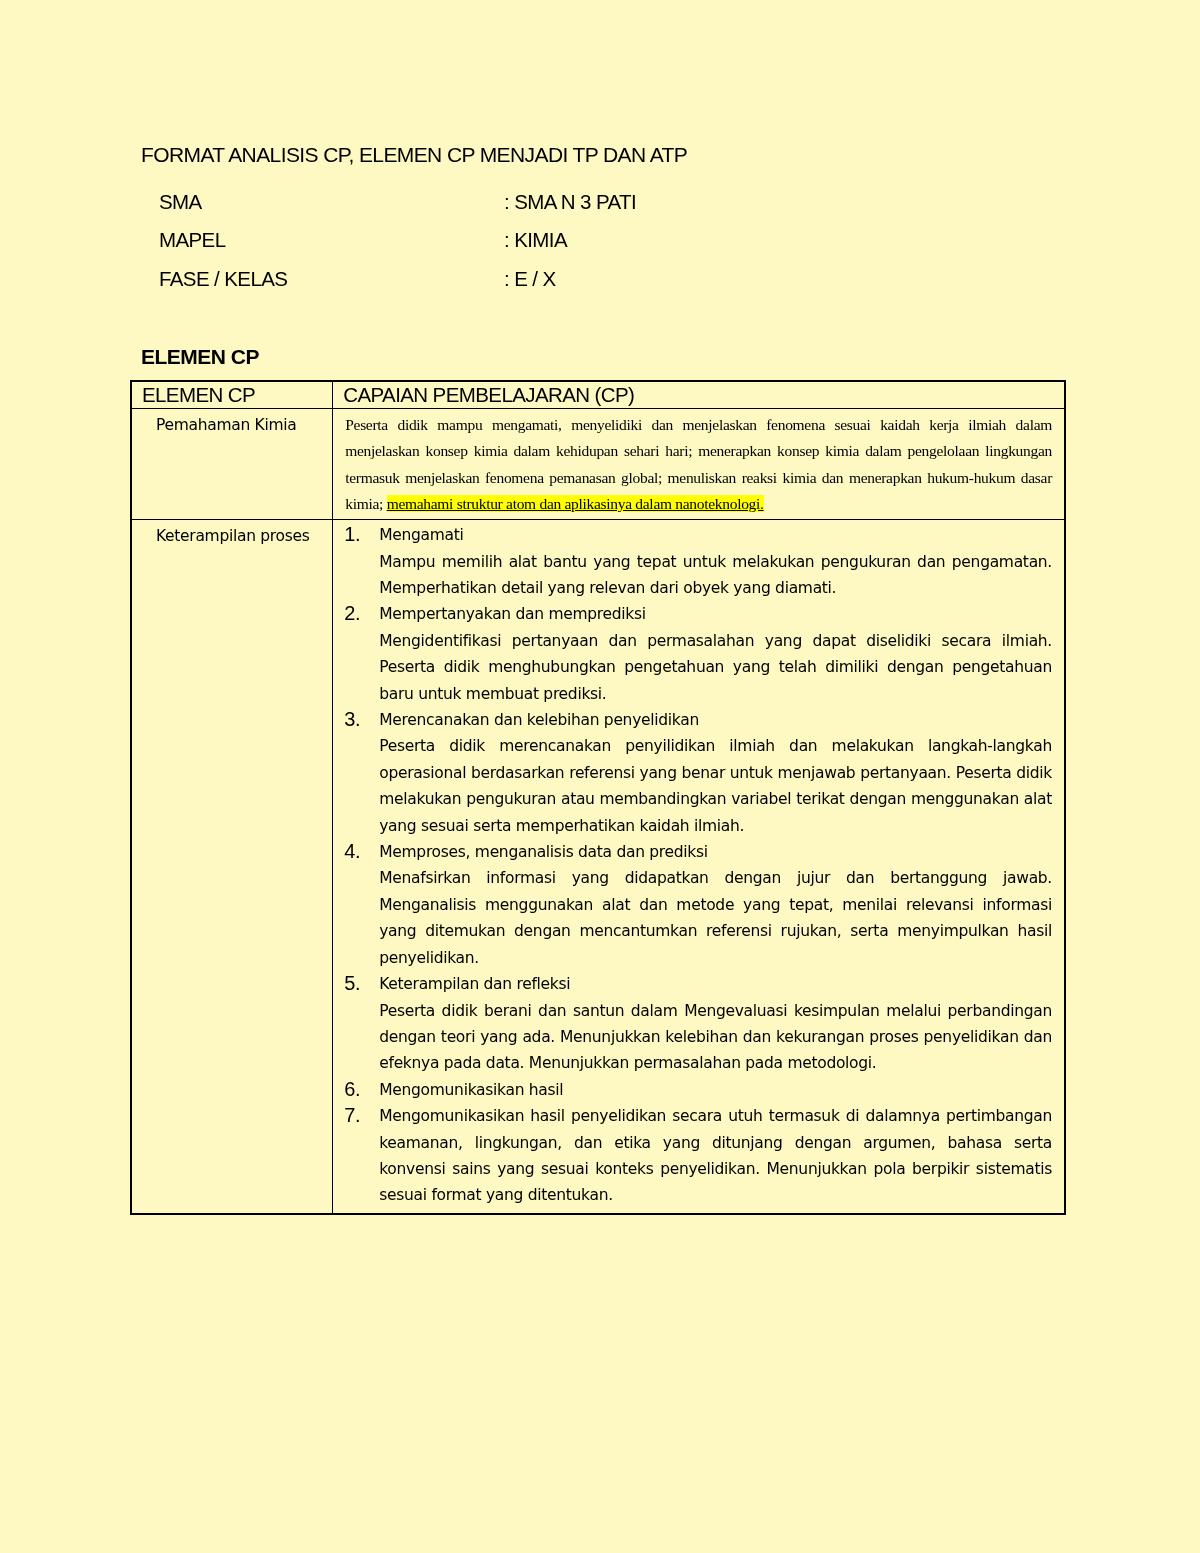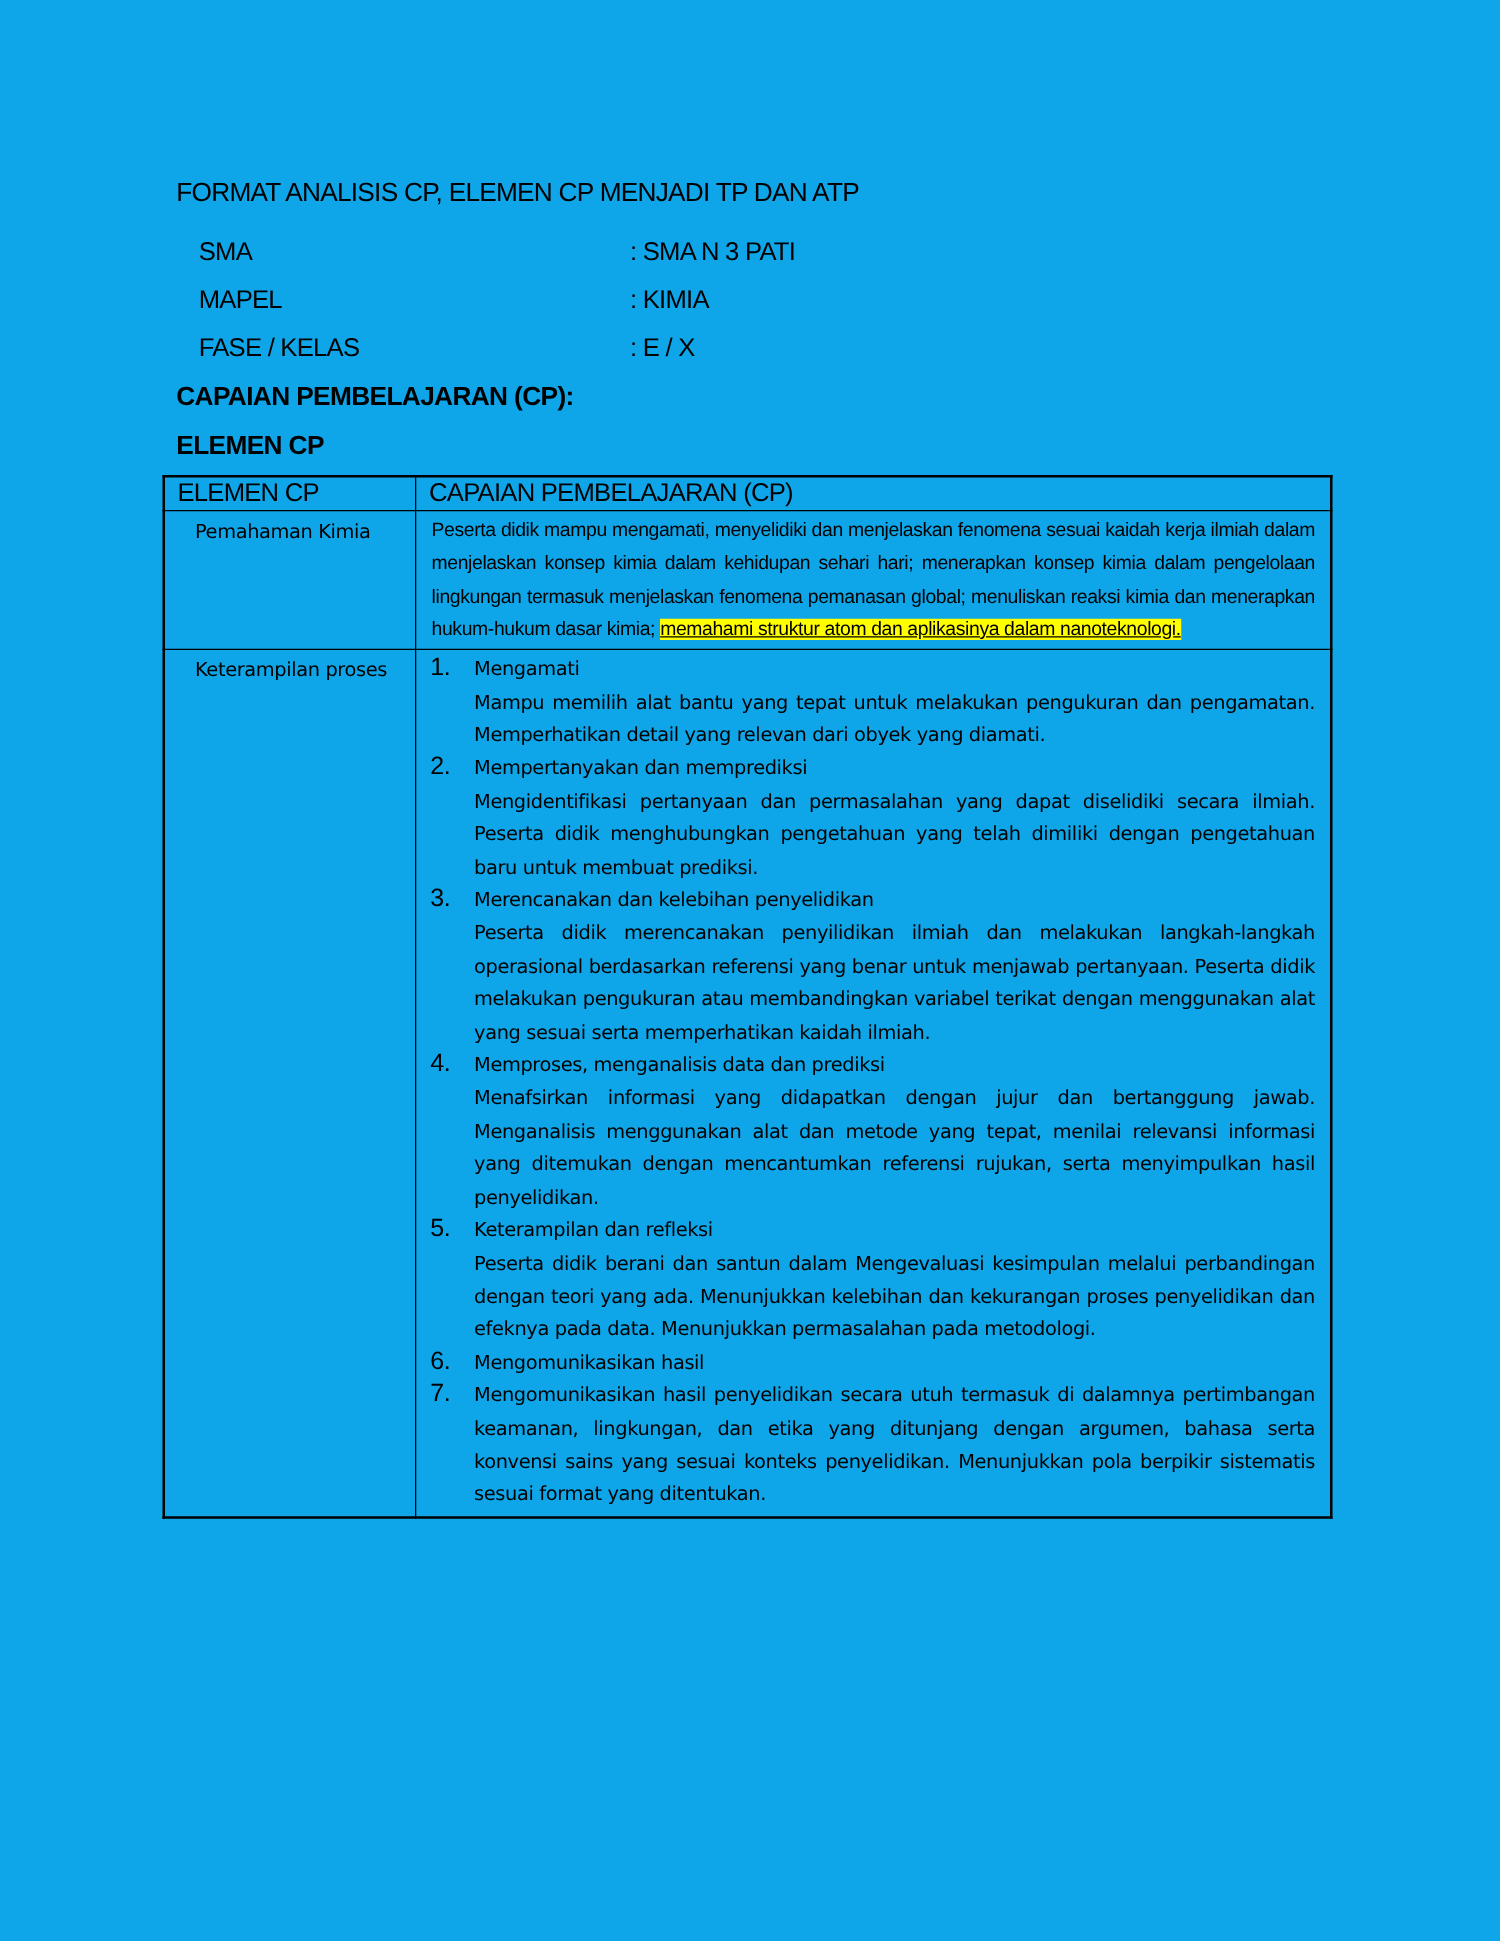--- a/index.html
+++ b/index.html
@@ -1,32 +1,32 @@
 <!DOCTYPE html>
 <html><head>
 <meta charset="utf-8">
 <style>
   html, body { margin: 0; padding: 0; background: #ffffff; }
   body { width: 1200px; height: 1553px; position: relative; overflow: hidden; color: #000; }
-  .page { position: absolute; left: 0; top: 0; width: 1200px; height: 1553px; background: #0ea5e9; }
+  .page { position: absolute; left: 0; top: 0; width: 1200px; height: 1553px; background: #fef9c3; }
 
   .title { position: absolute; left: 141px; top: 143px; font-size: 21px; letter-spacing: -0.6px; font-family: "Liberation Sans", sans-serif; }
   .meta-row { position: absolute; left: 141px; font-size: 20.5px; letter-spacing: -0.6px; font-family: "Liberation Sans", sans-serif; width: 700px; }
   .meta-row .lbl { position: absolute; left: 18px; top: 0; }
   .meta-row .val { position: absolute; left: 363px; top: 0; white-space: nowrap; }
   .heading { position: absolute; left: 141px; font-size: 21px; font-weight: bold; letter-spacing: -0.5px; font-family: "Liberation Sans", sans-serif; }
 
   table.cp { position: absolute; left: 130px; top: 380px; width: 936px; border-collapse: collapse; border: 2px solid #000; }
   table.cp td, table.cp th { border: 1.5px solid #000; vertical-align: top; padding: 0; }
   table.cp th { font-family: "Liberation Sans", sans-serif; font-weight: normal; font-size: 20.5px; letter-spacing: -0.6px; text-align: left; padding: 2px 0 0 10px; height: 24px; line-height: 22px; }
   col.c1 { width: 202px; }
   col.c2 { width: 734px; }
 
   .lefttxt { font-family: "DejaVu Sans", sans-serif; font-size: 15.5px; padding: 3px 0 0 24px; line-height: 26px; letter-spacing: -0.3px; }
-  .righttxt { font-family: Liberation Sans, sans-serif; font-size: 15.5px; padding: 3px 12px 2px 12px; line-height: 26.3px; text-align: justify; letter-spacing: -0.3px; }
+  .righttxt { font-family: Liberation Serif, serif; font-size: 15.5px; padding: 3px 12px 2px 12px; line-height: 26.3px; text-align: justify; letter-spacing: -0.3px; }
   .hl { background: #ffff00; text-decoration: underline; }
 
   ol.steps { list-style: none; margin: 0; padding: 2px 12px 4px 0; }
   ol.steps li { position: relative; padding-left: 46px; font-family: "DejaVu Sans", sans-serif; font-size: 15.5px; line-height: 26.4px; letter-spacing: -0.3px; }
   ol.steps li .num { position: absolute; left: 11px; top: -1px; font-family: "Liberation Sans", sans-serif; font-size: 20px; }
   ol.steps li .desc { display: block; text-align: justify; }
 </style>
 </head>
 <body>
 
@@ -39,21 +39,20 @@
   </div>
   <div class="meta-row" style="top:228px;">
     <span class="lbl">MAPEL</span>
     <span class="val">: KIMIA</span>
   </div>
   <div class="meta-row" style="top:267px;">
     <span class="lbl">FASE / KELAS</span>
     <span class="val">: E / X</span>
   </div>
 
-  <div class="heading" style="top:306px;">CAPAIAN PEMBELAJARAN (CP):</div>
   <div class="heading" style="top:345px;">ELEMEN CP</div>
 
   <table class="cp">
     <colgroup>
         <col class="c1">
         <col class="c2">
       </colgroup>
     <tbody>
         <tr>
       <th>ELEMEN CP</th>

